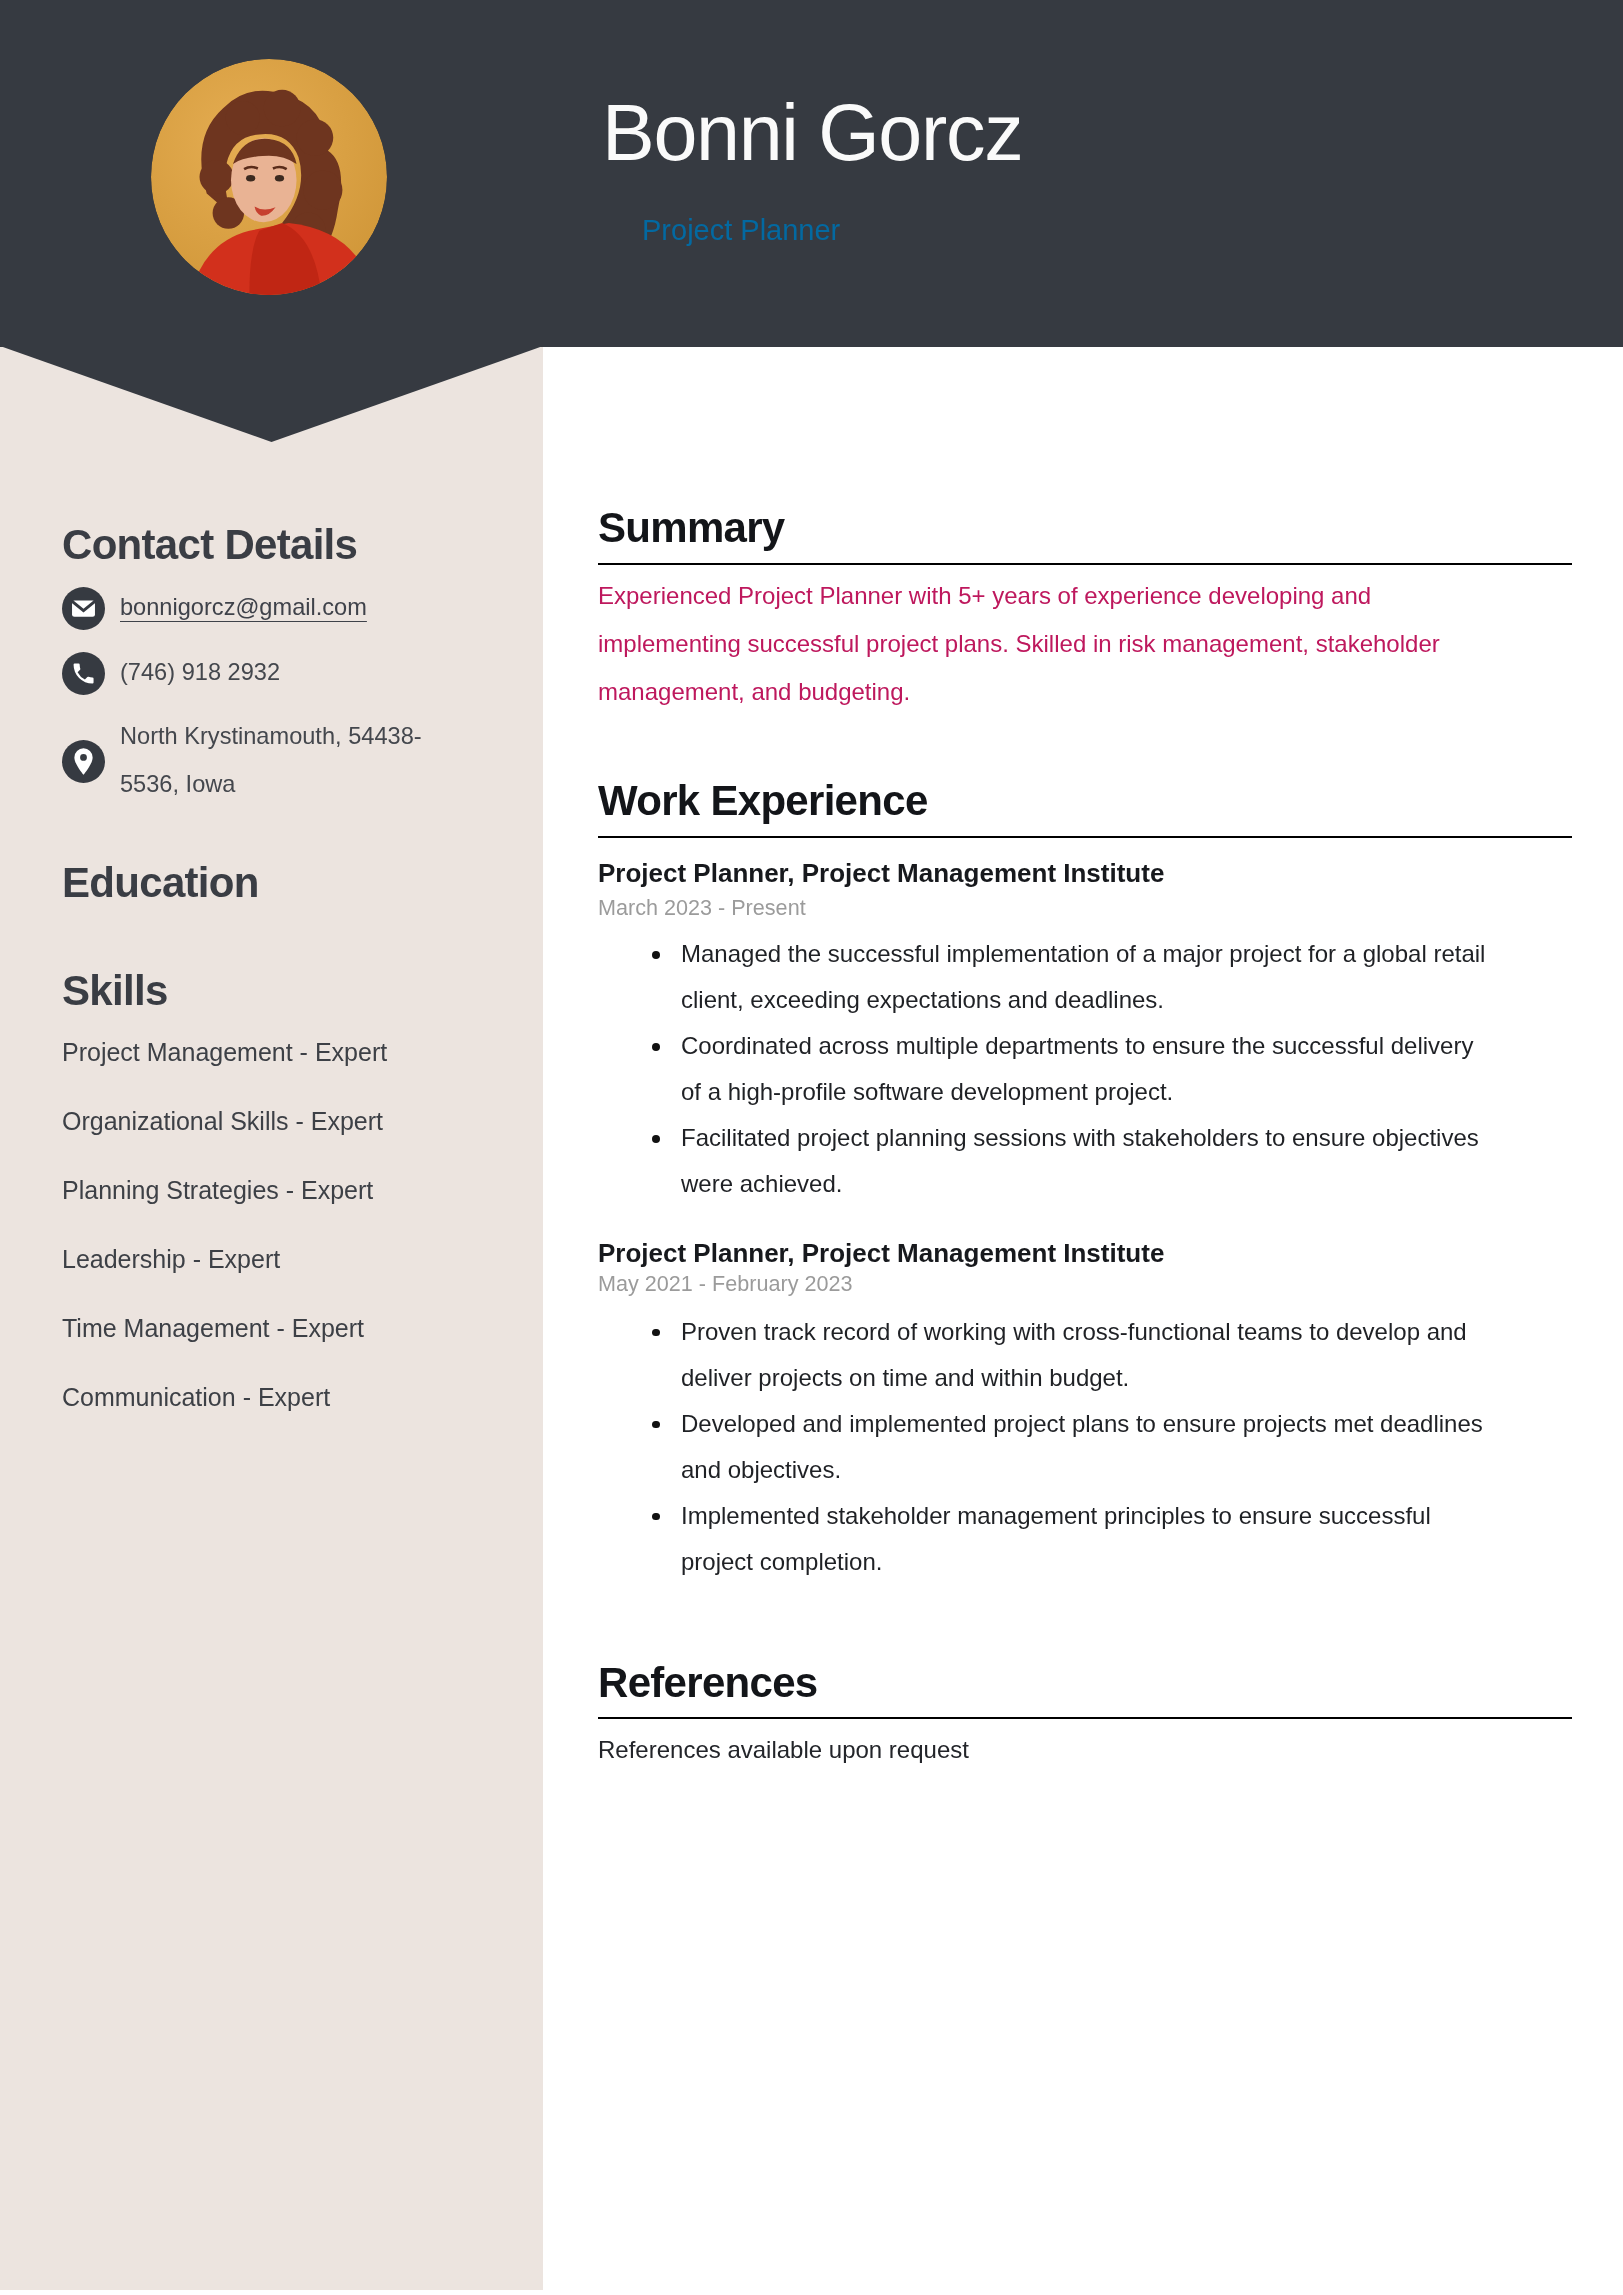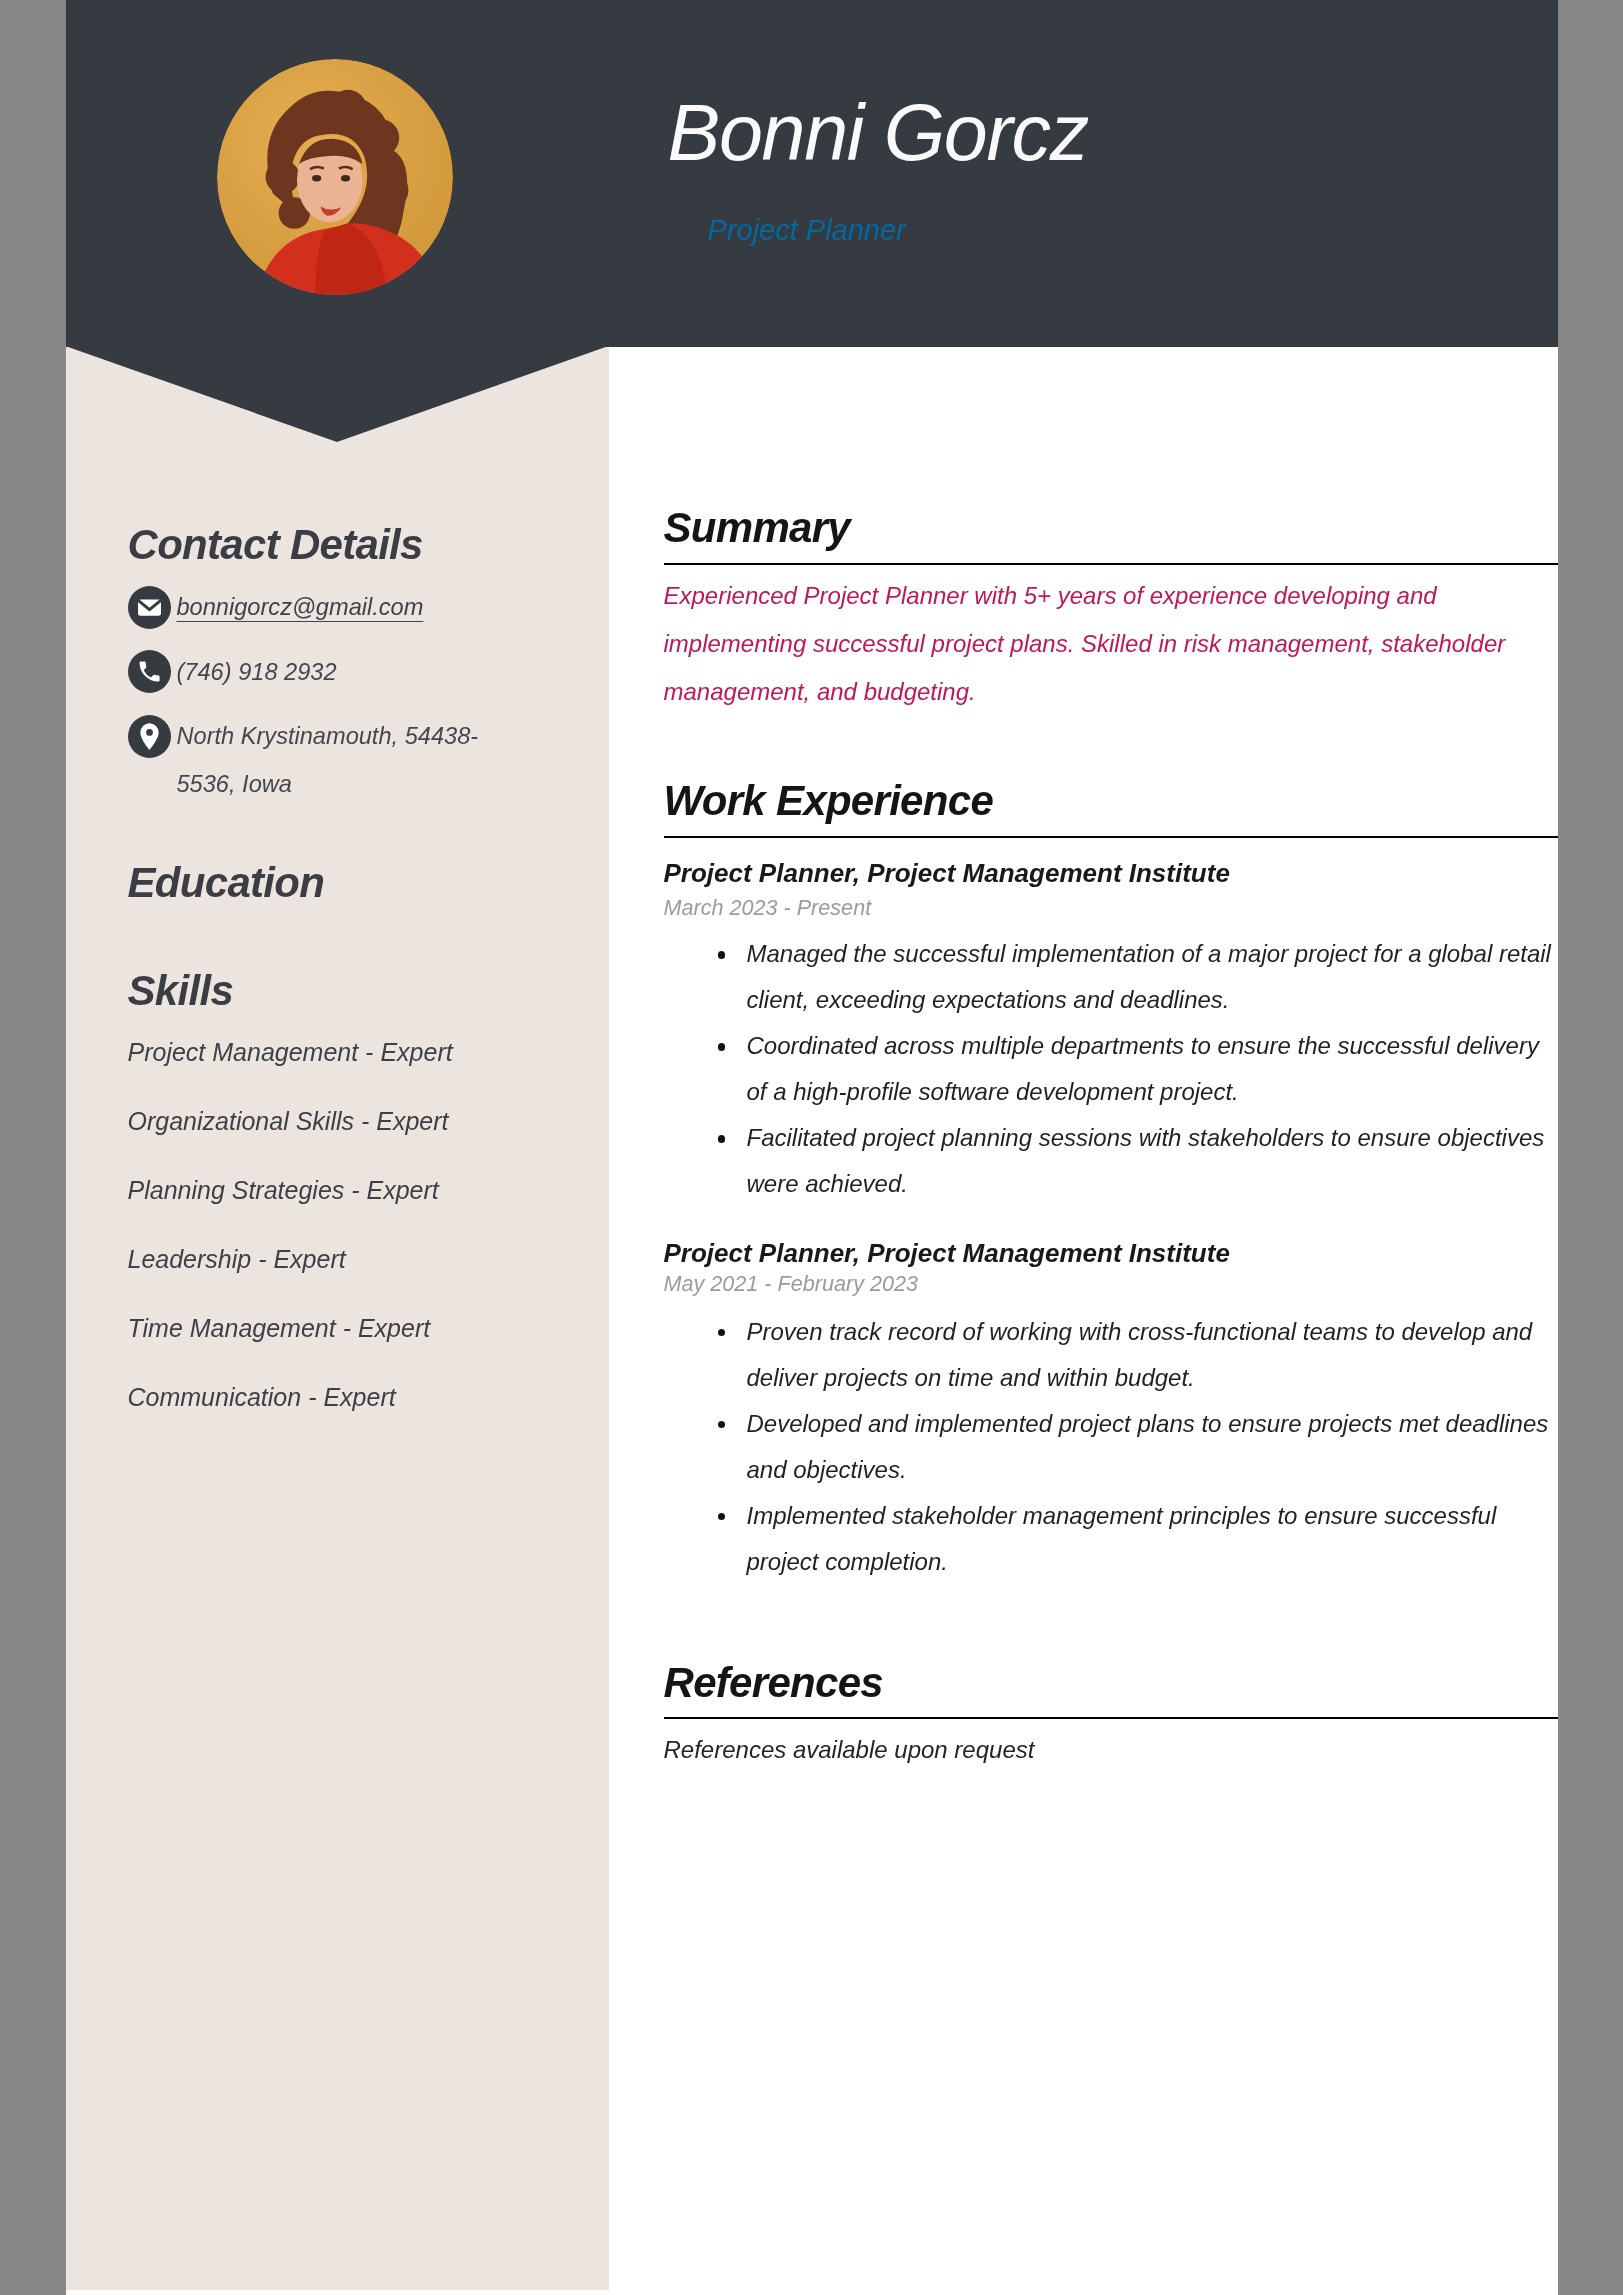--- a/index.html
+++ b/index.html
@@ -1,24 +1,23 @@
 <!DOCTYPE html>
 <html style="font-size:10.5px"><head>
 <meta charset="utf-8">
 <style>
   * { box-sizing: border-box; }
   html,body { margin:0; padding:0; background:#888; }
   .page {
     position: relative;
-    width: 1492px; height: 2295px;
+    width: 1623px; height: 2295px;
     background: #ffffff;
     font-family: "Liberation Sans", sans-serif;
     overflow: hidden;
     margin: 0 auto;
-    font-style: italic;
   }
   
   .sidebar-bg {
     position: absolute; left:0; top:0;
     width: 543px; height: 2290px;
     background: #ece4df;
   }
   .header-band {
     position: absolute; left:0; top:0; right:0;
     height: 347px; background:#363a41;
@@ -52,21 +51,21 @@
   }
   .side-h2 {
     margin:0; font-size:42px; line-height:48px; font-weight:600;
     letter-spacing:-0.7px; color:#3a3d44;
   }
   .side-h2.contact { margin-top:521px; }
   .side-h2.education { margin-top:51px; }
   .side-h2.skills { margin-top:60px; }
 
   .contact-list { margin-top:14.4px; }
-  .contact-row { display:flex; gap:6px; align-items:flex-start; margin-bottom:16.4px; min-height:48px; }
+  .contact-row { display:flex; gap:15px; align-items:center; margin-bottom:16.4px; min-height:48px; }
   .circle-icon { width:43px; height:43px; flex:0 0 43px; margin-top:2.6px; }
   .contact-text {
     font-size:23.6px; line-height:48px; color:#44474d; max-width:321px;
   }
   .contact-text.link { text-decoration:underline; text-underline-offset:5.9px; text-decoration-thickness:1.3px; color:#3f424a; cursor:pointer; }
 
   .edu-item { position:relative; margin-top:2.6px; padding-left:38px; }
   .edu-dot { position:absolute; left:0; top:17.7px; width:13px; height:13px; border-radius:50%; background:#3a3d44; }
   .edu-line { position:absolute; left:5.2px; top:39px; height:149px; width:2px; background:#3a3d44; }
   .edu-degree { font-size:24px; line-height:48px; font-weight:600; color:#33363c; max-width:327px; }

